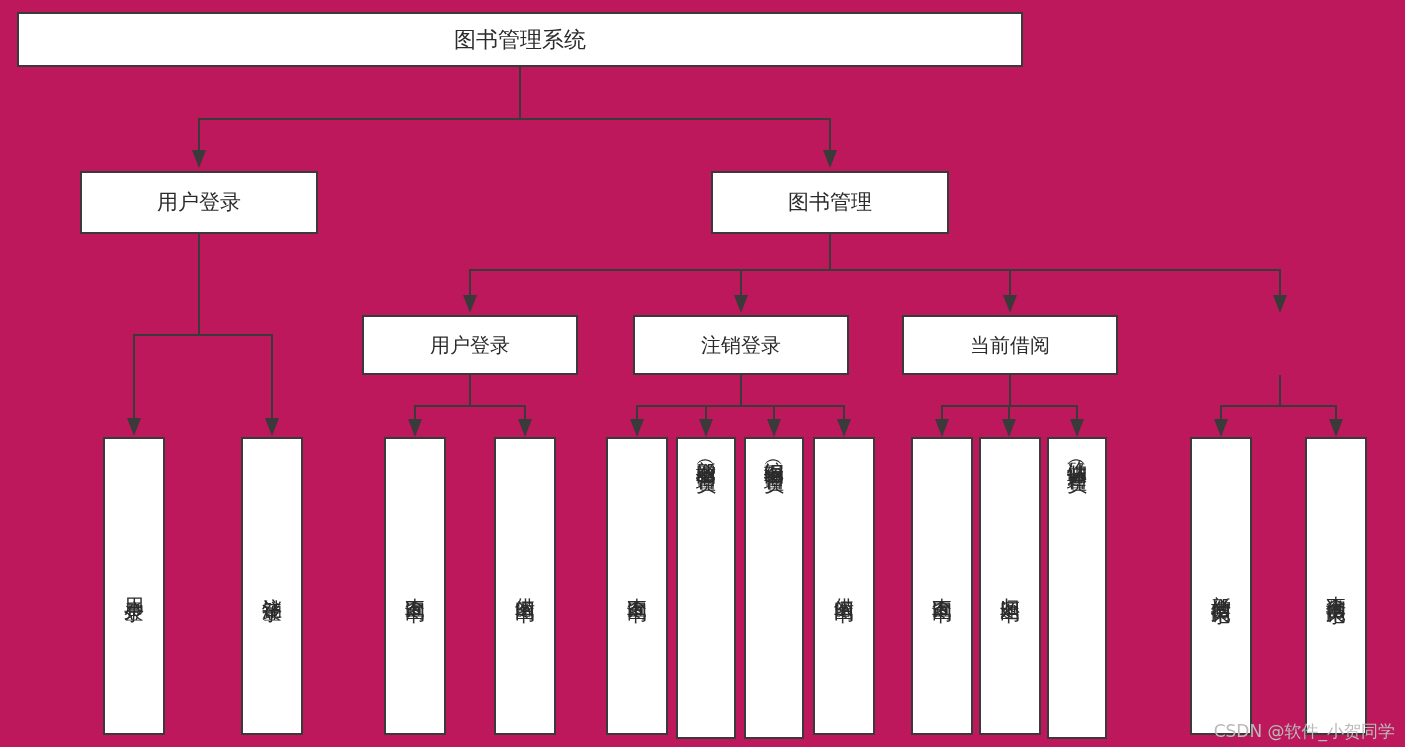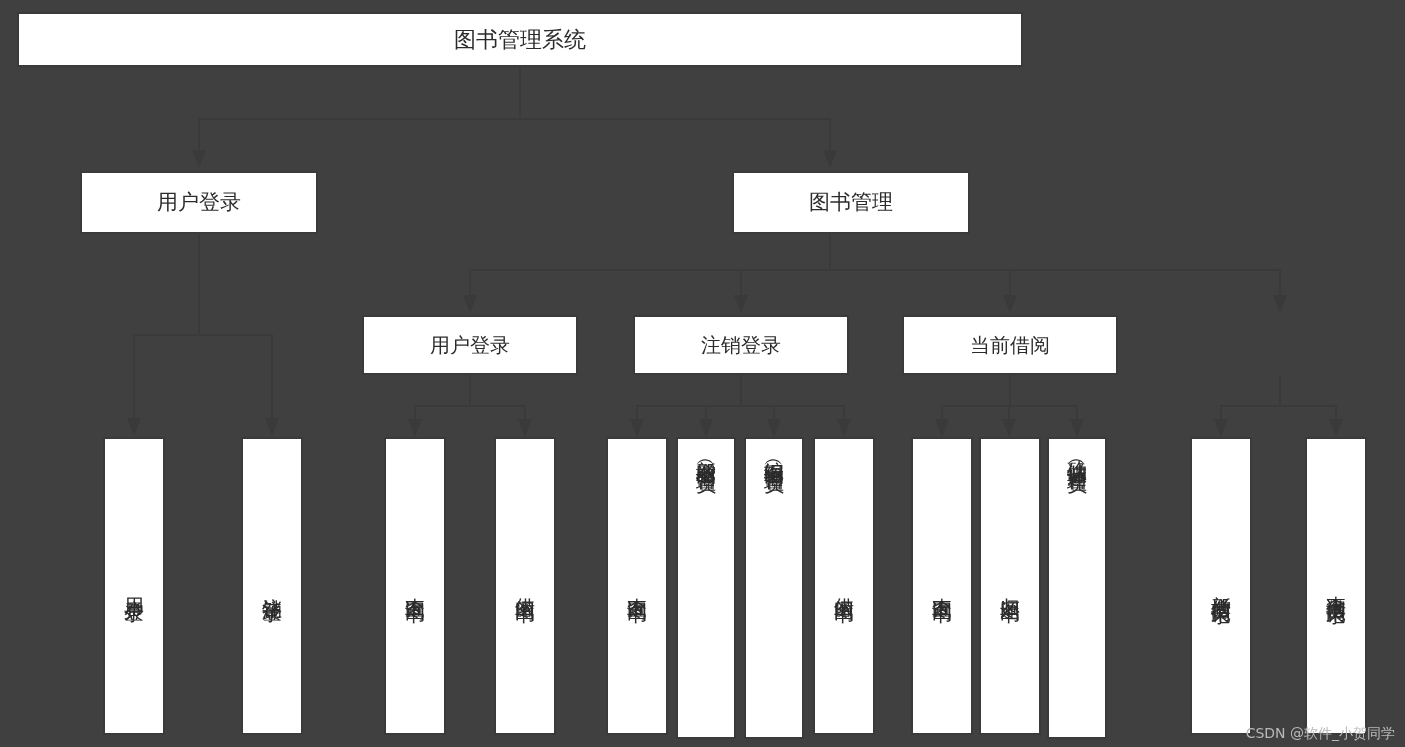--- a/index.html
+++ b/index.html
@@ -7,21 +7,21 @@
     padding: 0;
     background: #ffffff;
   }
   body {
     font-family: "DejaVu Sans", "Liberation Sans", sans-serif;
   }
   #canvas {
     position: relative;
     width: 1405px;
     height: 747px;
-    background: #404040;
+    background: #be185d;
     overflow: hidden;
     text-decoration: underline;
   }
   
   .node {
     position: absolute;
     box-sizing: border-box;
     background: #ffffff;
     border: 2px solid #3a3a3a;
     display: flex;
@@ -79,21 +79,21 @@
     border-left: 7px solid transparent;
     border-right: 7px solid transparent;
     border-top: 18px solid #3a3a3a;
   }
   
   #watermark {
     position: absolute;
     right: 10px;
     bottom: 4px;
     color: #b9b9b9;
-    font-size: 14px;
+    font-size: 17px;
     white-space: nowrap;
     pointer-events: none;
   }
 </style>
 </head>
 <body>
 
 <div id="canvas">
 
   <div class="node root" style="left:17px; top:12px; width:1006px; height:55px;">
@@ -105,21 +105,21 @@
   <div class="hline" style="left:198px; top:118px; width:633px; height:2px;"></div>
 
   <div class="vline" style="left:198px; top:118px; width:2px; height:34px;"></div>
   <div class="arrow" style="left:192px; top:150px;"></div>
   <div class="vline" style="left:829px; top:118px; width:2px; height:34px;"></div>
   <div class="arrow" style="left:823px; top:150px;"></div>
 
   <div class="node lvl1" style="left:80px; top:171px; width:238px; height:63px;">
     <span>用户登录</span>
   </div>
-  <div class="node lvl1" style="left:732px; top:171px; width:238px; height:63px;text-align:right;">
+  <div class="node lvl1" style="left:711px; top:171px; width:238px; height:63px;text-align:right;">
     <span>图书管理</span>
   </div>
 
   <div class="vline" style="left:198px; top:234px; width:2px; height:101px;"></div>
   <div class="hline" style="left:133px; top:334px; width:140px; height:2px;"></div>
   <div class="vline" style="left:133px; top:334px; width:2px; height:86px;"></div>
   <div class="arrow" style="left:127px; top:418px;"></div>
   <div class="vline" style="left:271px; top:334px; width:2px; height:86px;"></div>
   <div class="arrow" style="left:265px; top:418px;"></div>
 

